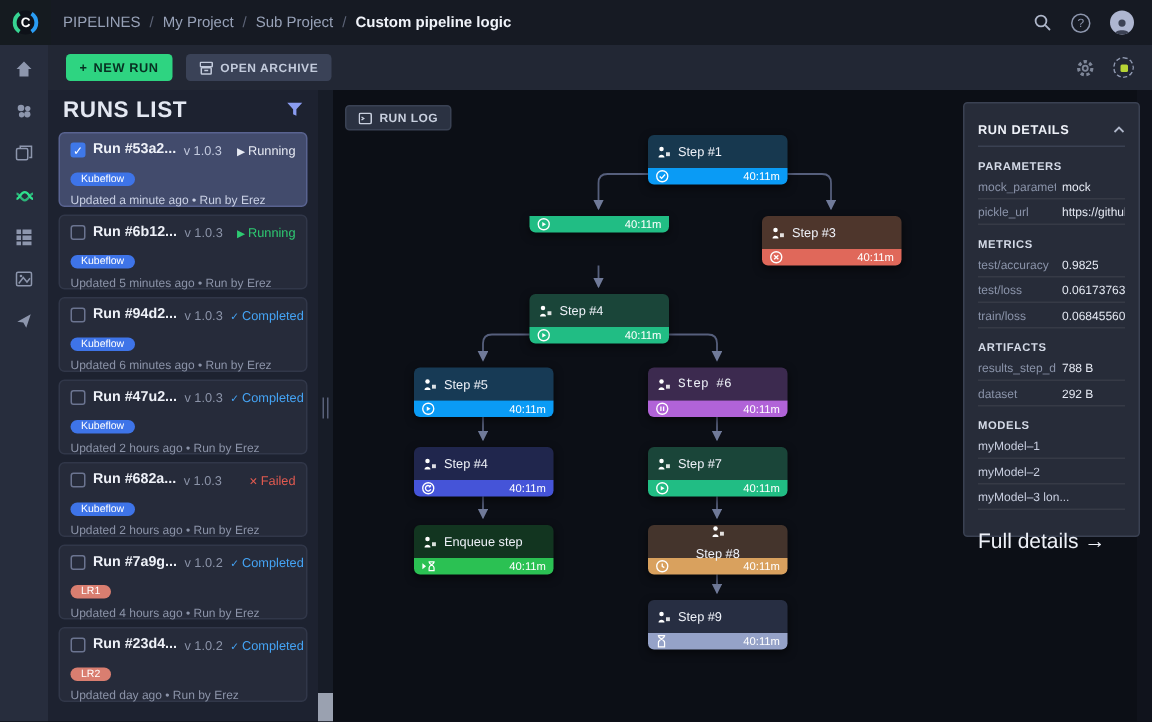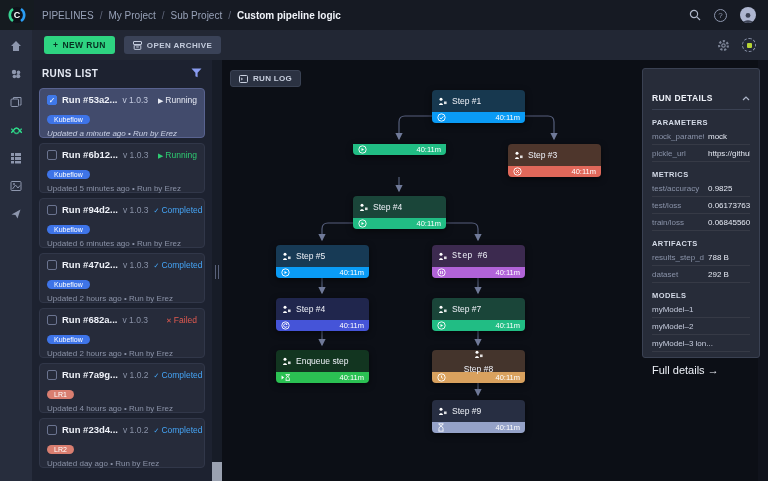--- a/index.html
+++ b/index.html
@@ -25,65 +25,65 @@
   .refresh-ic { width:14px; height:14px; border:1.2px dashed #8d96ad; border-radius:50%; display:flex; align-items:center; justify-content:center; }
   .refresh-ic i { display:block; width:5px; height:5px; background:#b7d435; border-radius:1px; }
 
   
   .sidenav { position:absolute; left:0; top:30px; width:32px; height:451px; background:#272d3d; display:flex; flex-direction:column; align-items:center; padding-top:9px; gap:14px; z-index:4; }
   .nav-ic { width:14px; height:14px; display:flex; align-items:center; justify-content:center; cursor:pointer; }
 
   
   .runs-panel { position:absolute; left:32px; top:60px; width:180px; height:421px; background:#1d2230; z-index:3; }
   .runs-header { height:26px; display:flex; align-items:center; justify-content:space-between; padding:0 10px; }
-  .runs-title { font-size:10px; font-weight:bold; letter-spacing:.4px; color:#e4e8f2; }
+  .runs-title { font-size:15px; font-weight:bold; letter-spacing:.4px; color:#e4e8f2; }
   .runs-body { padding:2px 7px 0 7px; }
   .run-card { position:relative; height:50px; margin-bottom:5px; background:#262b3a; border:1px solid #313749; border-radius:4px; padding:5px 7px; cursor:pointer; }
   .run-card.sel { background:#424b6c; border-color:#596390; }
   .rc-r1 { display:flex; align-items:center; gap:5px; }
   .cb { width:10px; height:10px; border:1px solid #6b7490; border-radius:2px; flex-shrink:0; }
   .cb.on { background:#3f78e8; border-color:#3f78e8; color:#fff; font-size:8px; line-height:9px; text-align:center; }
   .rc-id { font-size:9.5px; font-weight:bold; color:#eef1f8; white-space:nowrap; }
   .rc-ver { font-size:8.5px; color:#8b93a8; white-space:nowrap; }
   .run-card.sel .rc-ver { color:#c3cadf; }
   .rc-status { margin-left:auto; font-size:8.5px; white-space:nowrap; }
   .rc-status .g { font-size:7px; margin-right:2px; }
   .rc-r2 { margin-top:3px; }
   .pill { display:inline-block; padding:1px 7px; border-radius:6px; font-size:7px; color:#fff; }
   .rc-r3 { margin-top:3px; font-size:8px; color:#8b93a8; white-space:nowrap; }
-  .run-card.sel .rc-r3 { color:#c9d0e4;font-style:italic; }
+  .run-card.sel .rc-r3 { color:#c9d0e4; }
   .list-scrollbar { position:absolute; left:181px; top:35px; width:3px; height:120px; background:#9aa3b5; border-radius:2px; }
 
   
   .splitter { position:absolute; left:212px; top:60px; width:10px; height:421px; background:#171c27; z-index:3; }
   .split-grip { position:absolute; left:3px; top:205px; width:4px; height:14px; border-left:1px solid #59617a; border-right:1px solid #59617a; }
   .split-bottom { position:absolute; left:0; bottom:0; width:10px; height:19px; background:#9aa1b0; }
 
   
   .canvas { position:absolute; left:222px; top:60px; width:536px; height:421px; background:#0c0f16; z-index:2; }
   .btn-runlog { position:absolute; left:8px; top:10px; display:flex; align-items:center; gap:5px; height:17px; padding:0 8px; background:#2b3242; border:1px solid #3a4254; border-radius:3px; color:#c9d0df; font-size:8px; font-weight:bold; letter-spacing:.3px; cursor:pointer; }
   .edges { position:absolute; left:0; top:0; pointer-events:none; }
   .node { position:absolute; width:93px; border-radius:4px; box-shadow:0 2px 6px rgba(0,0,0,.55); cursor:pointer; }
   .nh { height:22px; border-radius:4px 4px 0 0; display:flex; align-items:center; gap:5px; padding:0 6px; font-size:8.5px; color:#eef1f8; white-space:nowrap; }
   .nb { height:11px; border-radius:0 0 4px 4px; display:flex; align-items:center; justify-content:space-between; padding:0 5px; font-size:7.5px; color:#fff; }
   .p1{left:210px;top:30px} .p2{left:131px;top:84px} .p3{left:286px;top:84px}
   .p4{left:131px;top:136px} .p5{left:54px;top:185px} .p6{left:210px;top:185px}
   .p7{left:54px;top:238px} .p8{left:210px;top:238px} .p9{left:54px;top:290px}
   .p10{left:210px;top:290px} .p11{left:210px;top:340px}
 
   
-  .details { position:absolute; left:420px; top:8px; width:118px; height:290px; background:#272c39; border:1px solid #3a4152; border-radius:3px; padding:24px 9px; font-size:8px; }
+  .details { position:absolute; left:420px; top:8px; width:118px; height:290px; background:#272c39; border:1px solid #3a4152; border-radius:3px; padding:12px 9px; font-size:8px; }
   .det-head { display:flex; align-items:center; justify-content:space-between; padding-bottom:6px; border-bottom:1px solid #3a4152; }
   .det-title { font-size:8.5px; font-weight:bold; letter-spacing:.4px; color:#eef1f8; }
   .sec-title { margin-top:8px; margin-bottom:1px; font-size:7.5px; font-weight:bold; letter-spacing:.4px; color:#d4dae7; }
   .det-row { display:flex; gap:4px; padding:3.5px 0; border-bottom:1px solid rgba(255,255,255,.07); }
   .det-label { width:52px; flex-shrink:0; color:#8a93a9; white-space:nowrap; overflow:hidden; }
   .det-value { color:#e4e8f2; white-space:nowrap; overflow:hidden; }
   .model-row { padding:3.5px 0; border-bottom:1px solid rgba(255,255,255,.07); color:#c7cdde; white-space:nowrap; overflow:hidden; }
-  .full-details { margin-top:12px; font-size:11px; color:#eef1f8; cursor:pointer; }
+  .full-details { margin-top:12px; font-size:14px; color:#eef1f8; cursor:pointer; }
 </style>
 </head>
 <body>
 
 <div class="topbar">
   <div class="logo-box">
     <svg width="18" height="18" viewBox="0 0 18 18">
       <circle cx="9" cy="9" r="8" fill="#0e1219"></circle>
       <path d="M5,15 A7.2 7.2 0 0 1 5,3" stroke="#37d492" stroke-width="2.6" fill="none"></path>
       <path d="M13,3 A7.2 7.2 0 0 1 13,15" stroke="#2a9df4" stroke-width="2.6" fill="none"></path>

